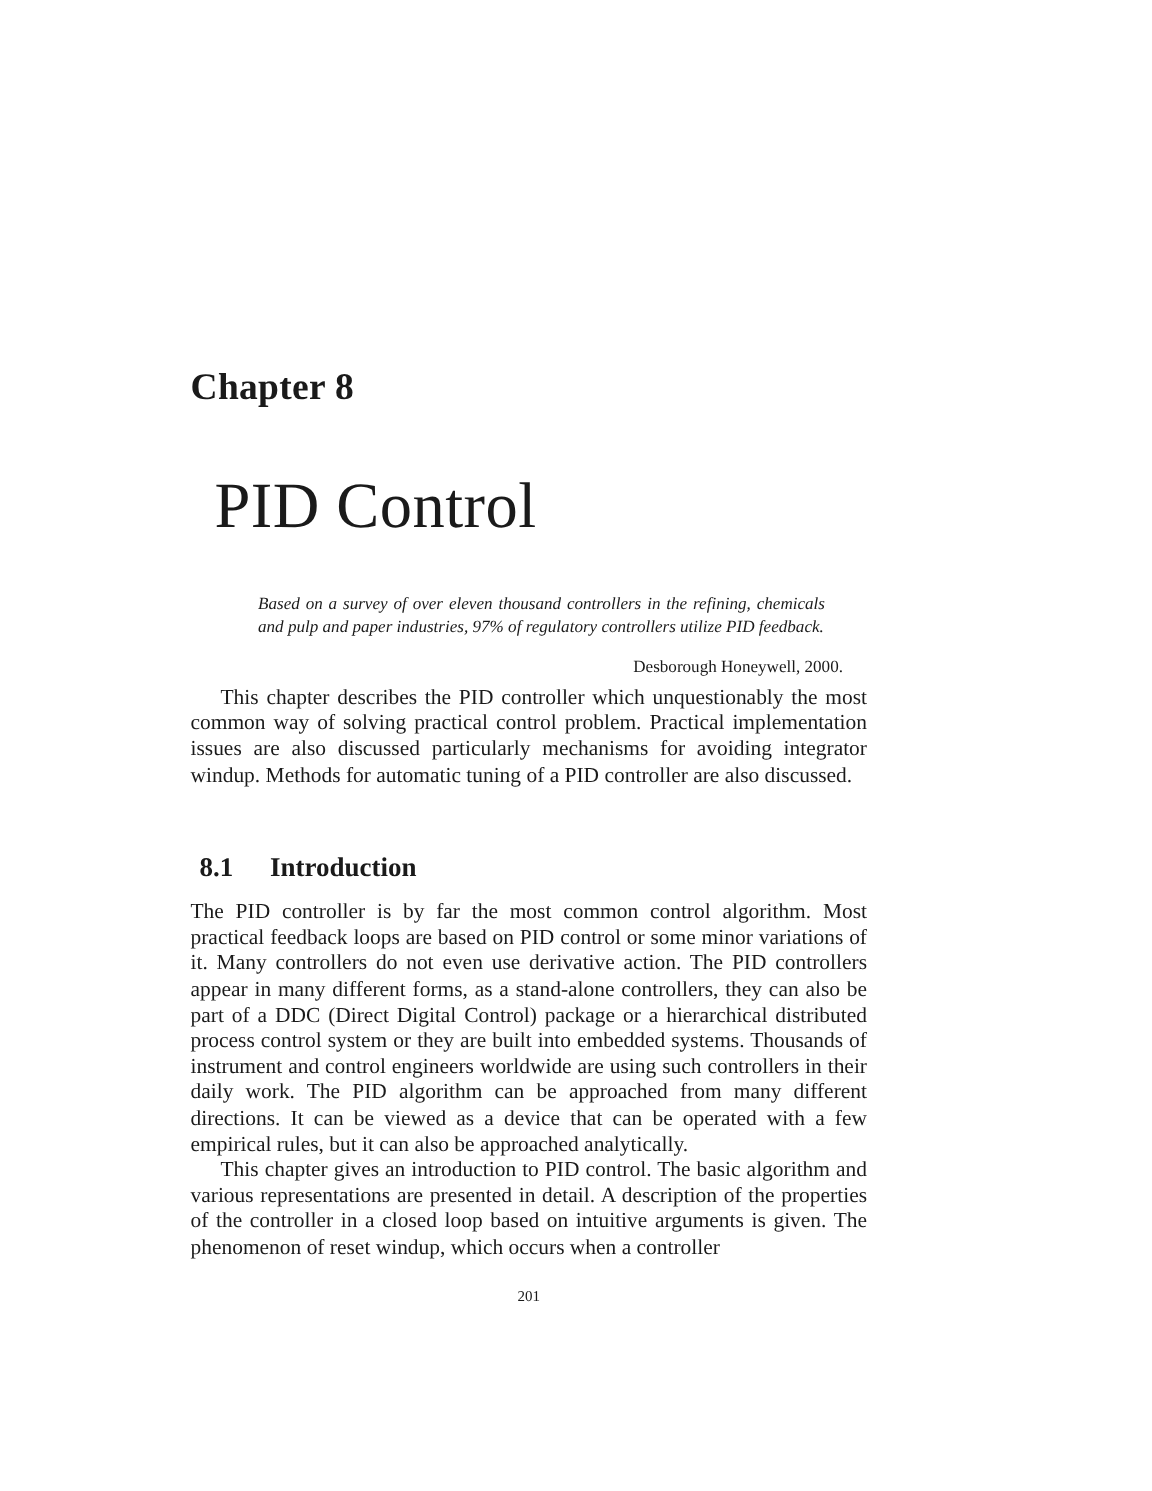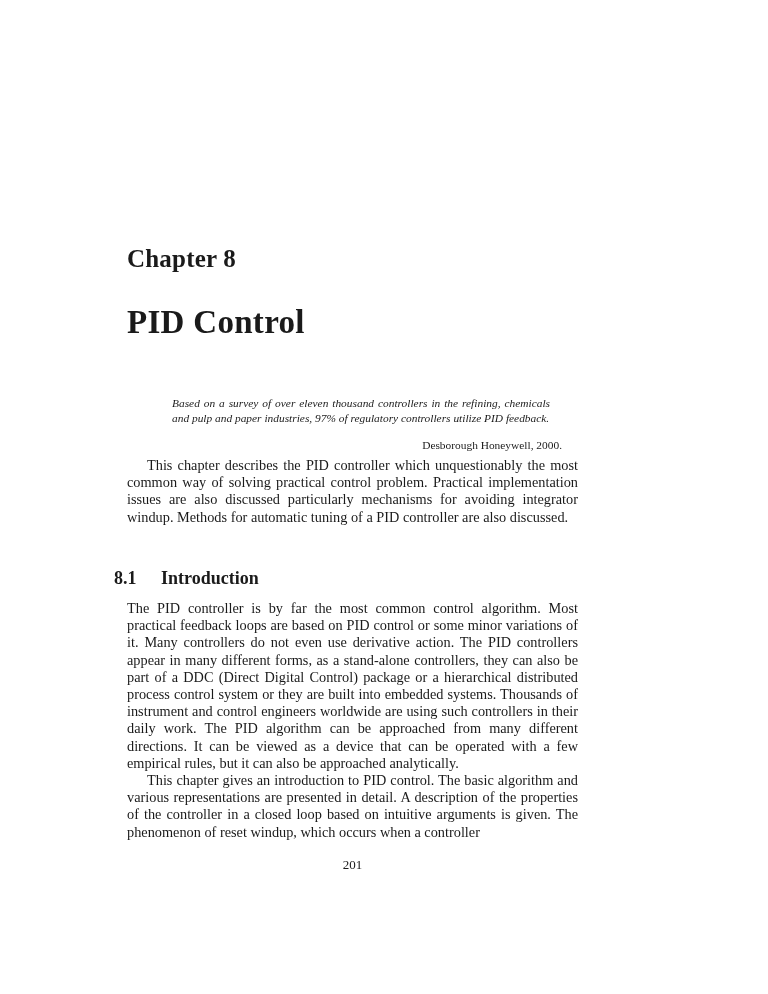--- a/index.html
+++ b/index.html
@@ -27,24 +27,24 @@
       font-size: 25px;
       font-weight: bold;
       line-height: 30px;
       margin: 0;
       letter-spacing: 0.2px;
     }
     .chapter-title {
       position: absolute;
       left: 127px;
       top: 302px;
-      font-size: 33px;
-      font-weight: bold;
+      font-size: 43px;
+      font-weight: normal;
       line-height: 40px;
-      margin: 0;
+      margin: 16px;
       letter-spacing: 0.3px;
     }
     .epigraph {
       position: absolute;
       left: 160px;
       top: 384px;
       width: 402px;
     }
     .epigraph-quote {
       font-style: italic;
@@ -68,40 +68,40 @@
       font-size: 14.3px;
       line-height: 17.2px;
       text-align: justify;
       margin: 0;
       hyphens: manual;
     }
     .para.indent { text-indent: 20px; }
     .intro-para { top: 457px; }
     .section-heading {
       position: absolute;
-      left: 114px;
+      left: 133px;
       top: 566px;
       font-size: 18px;
       font-weight: bold;
       line-height: 24px;
       margin: 0;
       white-space: nowrap;
     }
     .section-num {
       display: inline-block;
       width: 47px;
     }
     .section-body { top: 600px; }
     .page-number {
       position: absolute;
       left: 0;
       width: 705px;
       top: 856px;
       text-align: center;
-      font-size: 13px;
+      font-size: 10px;
       line-height: 18px;
     }
   </style>
 </head>
 <body>
 
 <div class="page">
 
   <h2 class="chapter-label">Chapter 8</h2>
 

